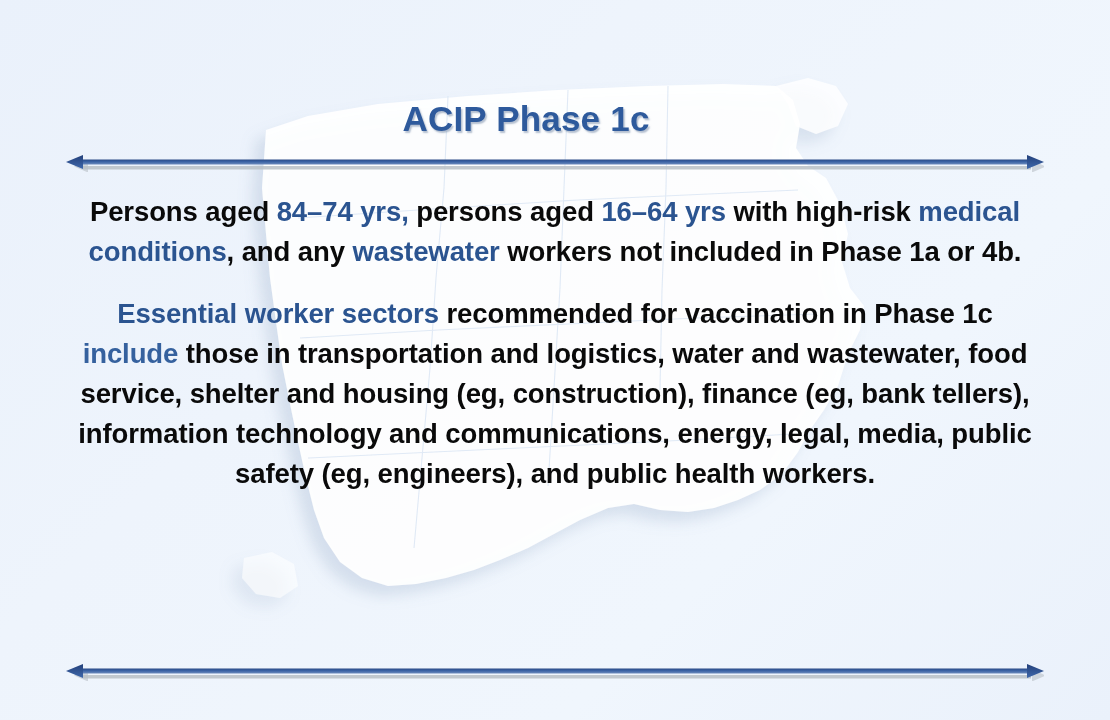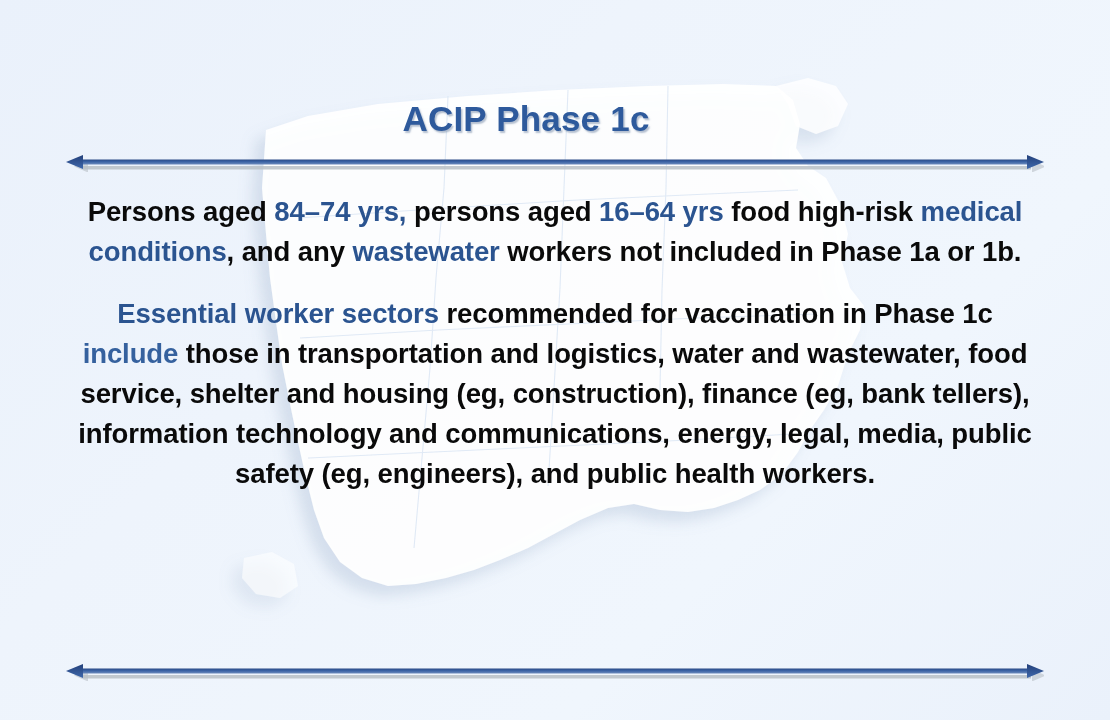--- a/index.html
+++ b/index.html
@@ -149,21 +149,21 @@
         <path d="M974,7.5 L960,1.5 L960,13.5 Z" fill="#b9bfc6" opacity="0.6" transform="translate(3,3)"></path>
       </g>
       <rect x="15" y="5.5" width="948" height="5" fill="url(#shaftGradT)"></rect>
       <path d="M0,8 L17,1 L17,15 Z" fill="url(#headGradT)"></path>
       <path d="M978,8 L961,1 L961,15 Z" fill="url(#headGradT)"></path>
     </svg>
   </div>
 
   <div class="body-block">
 
-    <p class="para p1"><span>Persons aged </span><span class="hl">84–74 yrs,</span><span> persons aged </span><span class="hl">16–64 yrs</span><span> food high-risk </span><span class="hl">medical conditions</span><span>, and any </span><span class="hl">wastewater</span><span> workers not included in Phase 1a or 1b.</span></p>
+    <p class="para p1"><span>Persons aged </span><span class="hl">84–74 yrs,</span><span> persons aged </span><span class="hl">16–64 yrs</span><span> with high-risk </span><span class="hl">medical conditions</span><span>, and any </span><span class="hl">wastewater</span><span> workers not included in Phase 1a or 4b.</span></p>
 
     <p class="para p2"><span class="hl">Essential worker sectors</span><span> recommended for vaccination in Phase 1c </span><span class="hl-light">include</span><span> those in transportation and logistics, water and wastewater, food service, shelter and housing (eg, construction), finance (eg, bank tellers), information technology and communications, energy, legal, media, public safety (eg, engineers), and public health workers.</span></p>
 
   </div>
 
   <div class="arrow bottom">
     <svg viewBox="0 0 978 18" xmlns="http://www.w3.org/2000/svg" aria-hidden="true">
       <defs>
         <linearGradient id="shaftGradB" x1="0" y1="0" x2="0" y2="1">
           <stop offset="0%" stop-color="#2a4a86"></stop>

